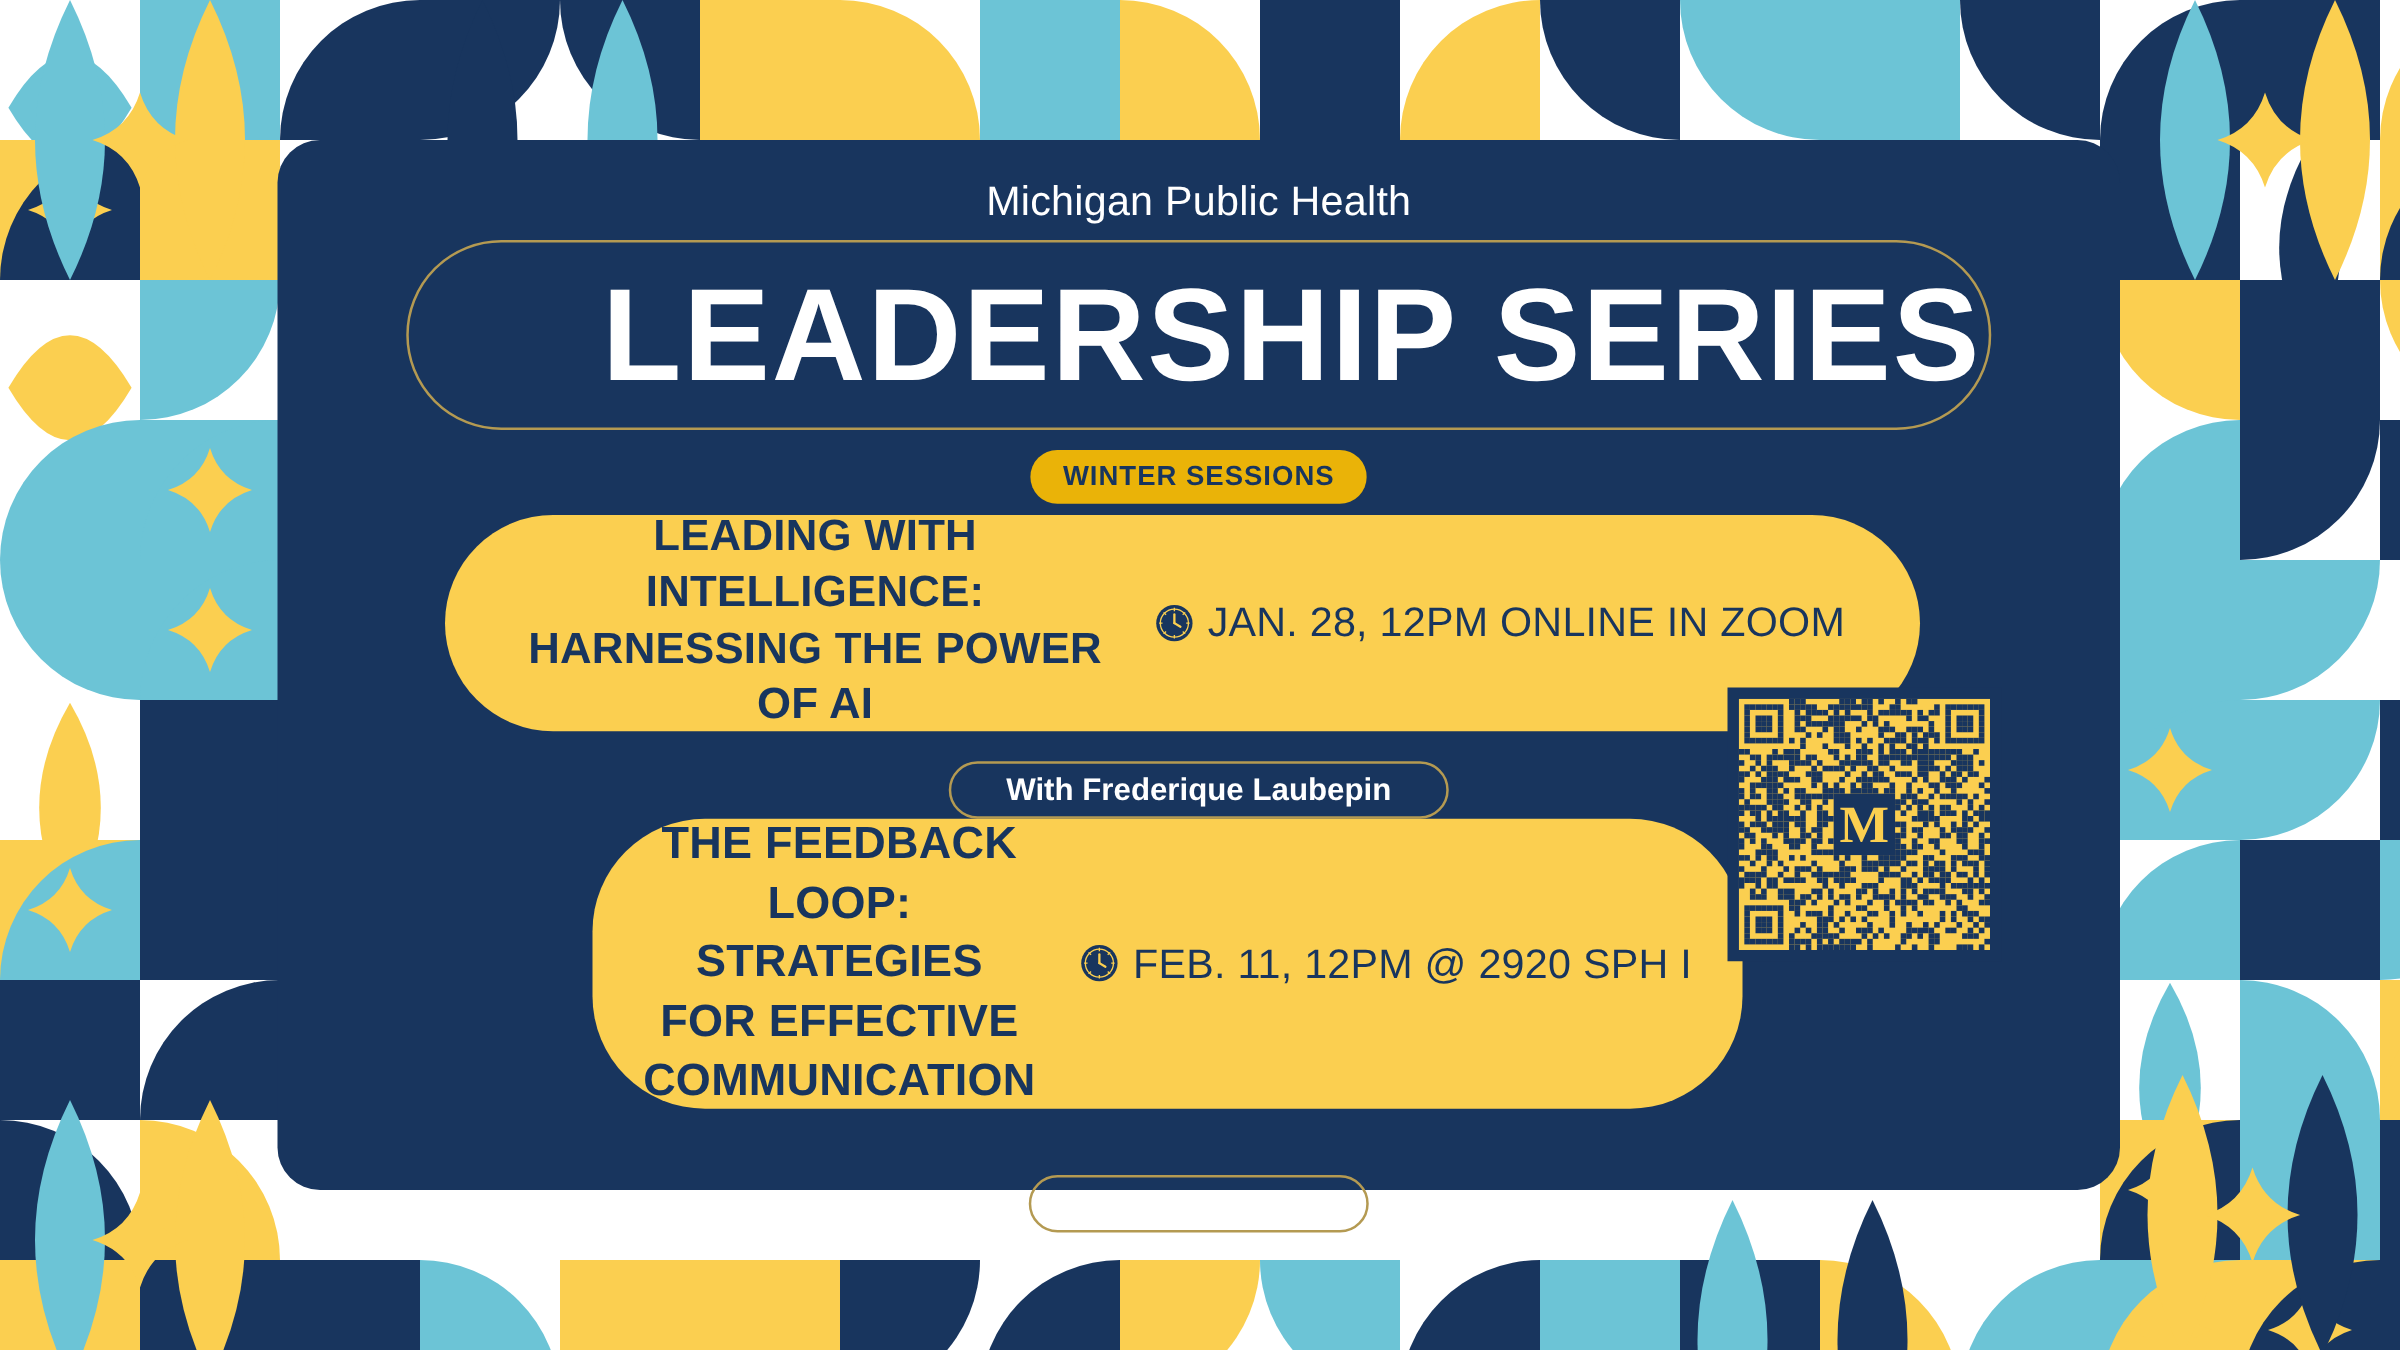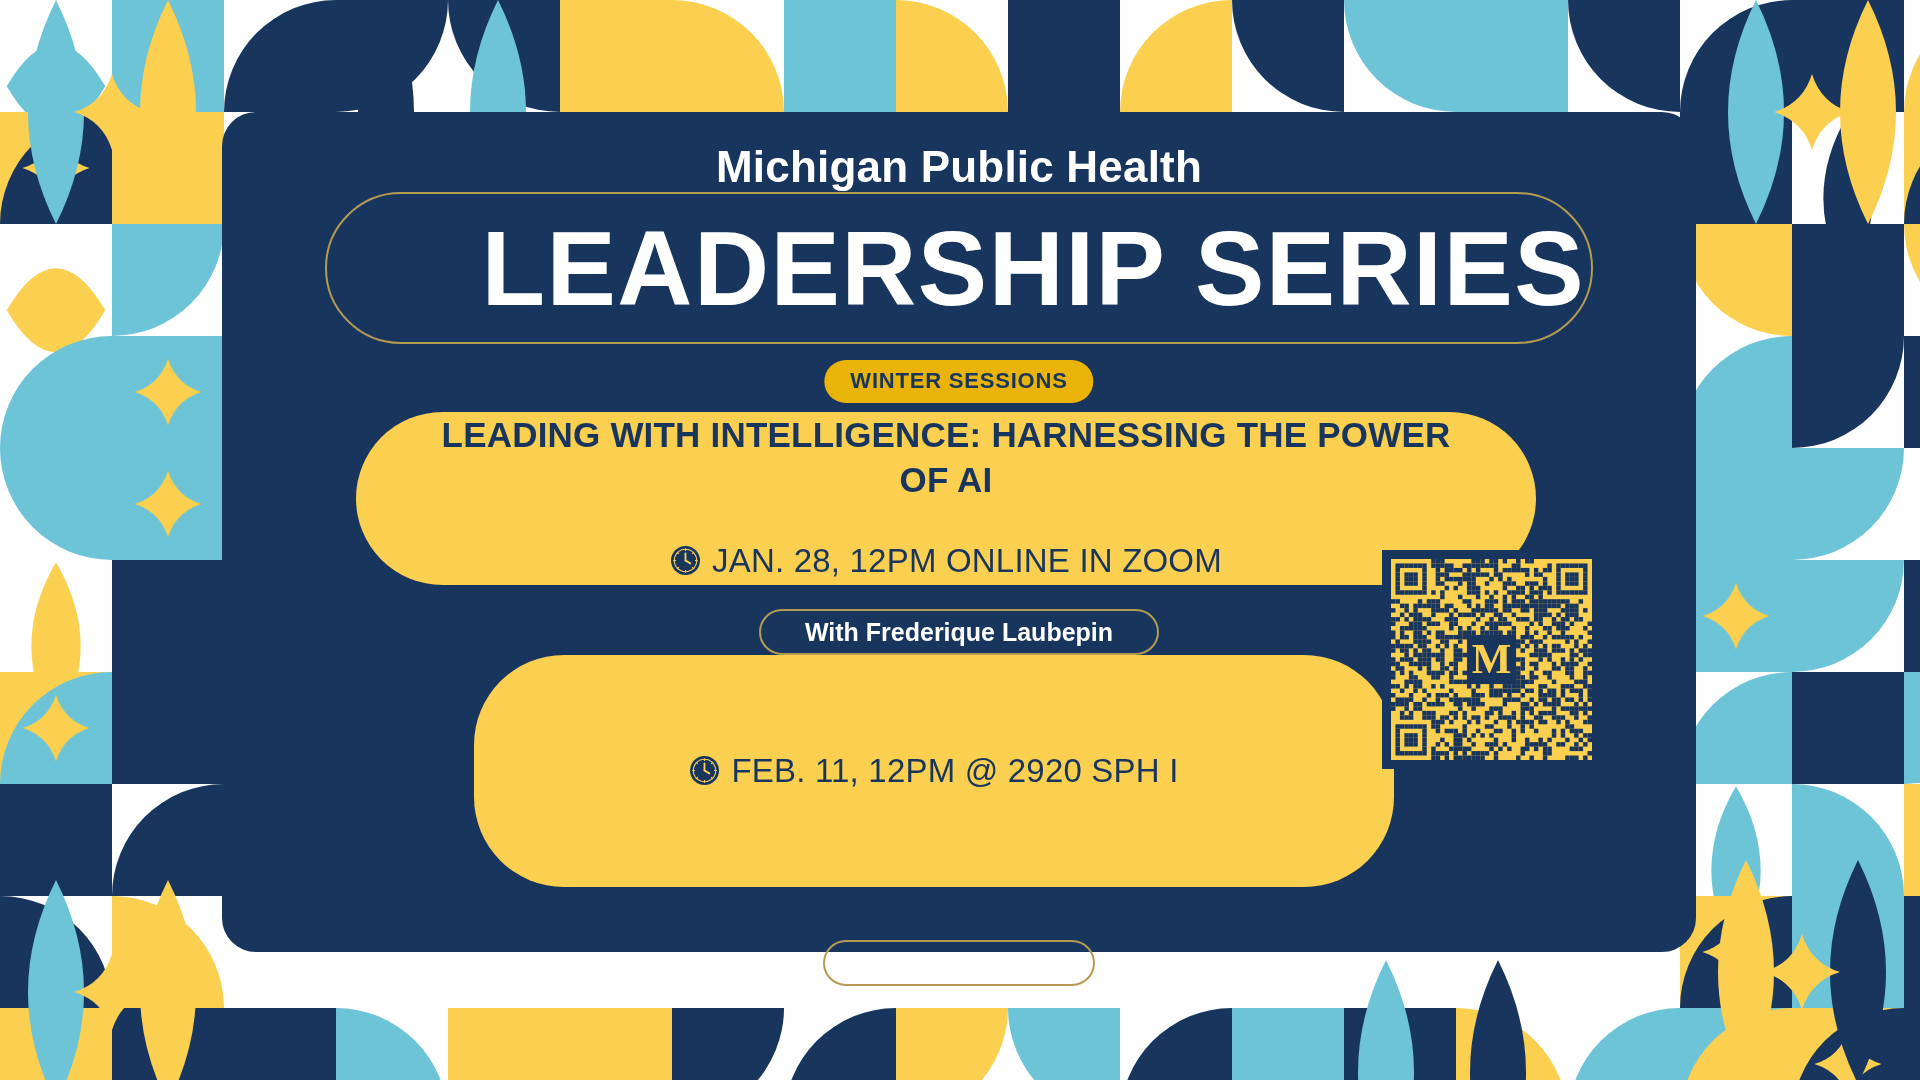--- a/index.html
+++ b/index.html
@@ -39,22 +39,22 @@
     z-index: 5;
   }
 
   
   .eyebrow {
     position: absolute;
     left: 0; right: 0;
     top: 30px;
     text-align: center;
     color: #ffffff;
-    font-size: 44px;
-    font-weight: 700;
+    font-size: 33px;
+    font-weight: 400;
     letter-spacing: 0.2px;
   }
 
   
   .title-frame {
     position: absolute;
     left: 103px;
     top: 80px;
     width: 1268px;
     height: 152px;
@@ -91,21 +91,21 @@
     white-space: nowrap;
   }
 
   
   .session-card {
     position: absolute;
     background: #fbcf50;
     border-radius: 90px;
     box-sizing: border-box;
     display: flex;
-    flex-direction: column;
+    flex-direction: row;
     align-items: center;
     justify-content: center;
     padding: 10px 60px 14px 60px;
     gap: 36px;
   }
   #session-1 {
     left: 134px;
     top: 300px;
     width: 1180px;
     height: 173px;
@@ -333,20 +333,21 @@
           <line x1="16" y1="16" x2="16" y2="8.8" stroke="#fbcf50" stroke-width="1.9" stroke-linecap="round"></line>
           <line x1="16" y1="16" x2="21" y2="19" stroke="#fbcf50" stroke-width="1.9" stroke-linecap="round"></line>
         </svg>
         <span>JAN. 28, 12PM ONLINE IN ZOOM</span>
       </div>
     </div>
 
     <div class="speaker-pill" id="speaker-1">With Frederique Laubepin</div>
 
     <div class="session-card" id="session-2">
+      <div class="session-title">THE FEEDBACK LOOP: STRATEGIES FOR EFFECTIVE COMMUNICATION</div>
       <div class="session-when">
         <svg class="clock-ico" viewBox="0 0 32 32">
           <circle cx="16" cy="16" r="15" fill="#18355e"></circle>
           <circle cx="16" cy="16" r="11.6" fill="none" stroke="#fbcf50" stroke-width="1.1"></circle>
           <g stroke="#fbcf50" stroke-width="1.1">
             <line x1="16" y1="3.4" x2="16" y2="6.2"></line>
             <line x1="16" y1="25.8" x2="16" y2="28.6"></line>
             <line x1="3.4" y1="16" x2="6.2" y2="16"></line>
             <line x1="25.8" y1="16" x2="28.6" y2="16"></line>
             <line x1="7.1" y1="7.1" x2="9.1" y2="9.1"></line>

